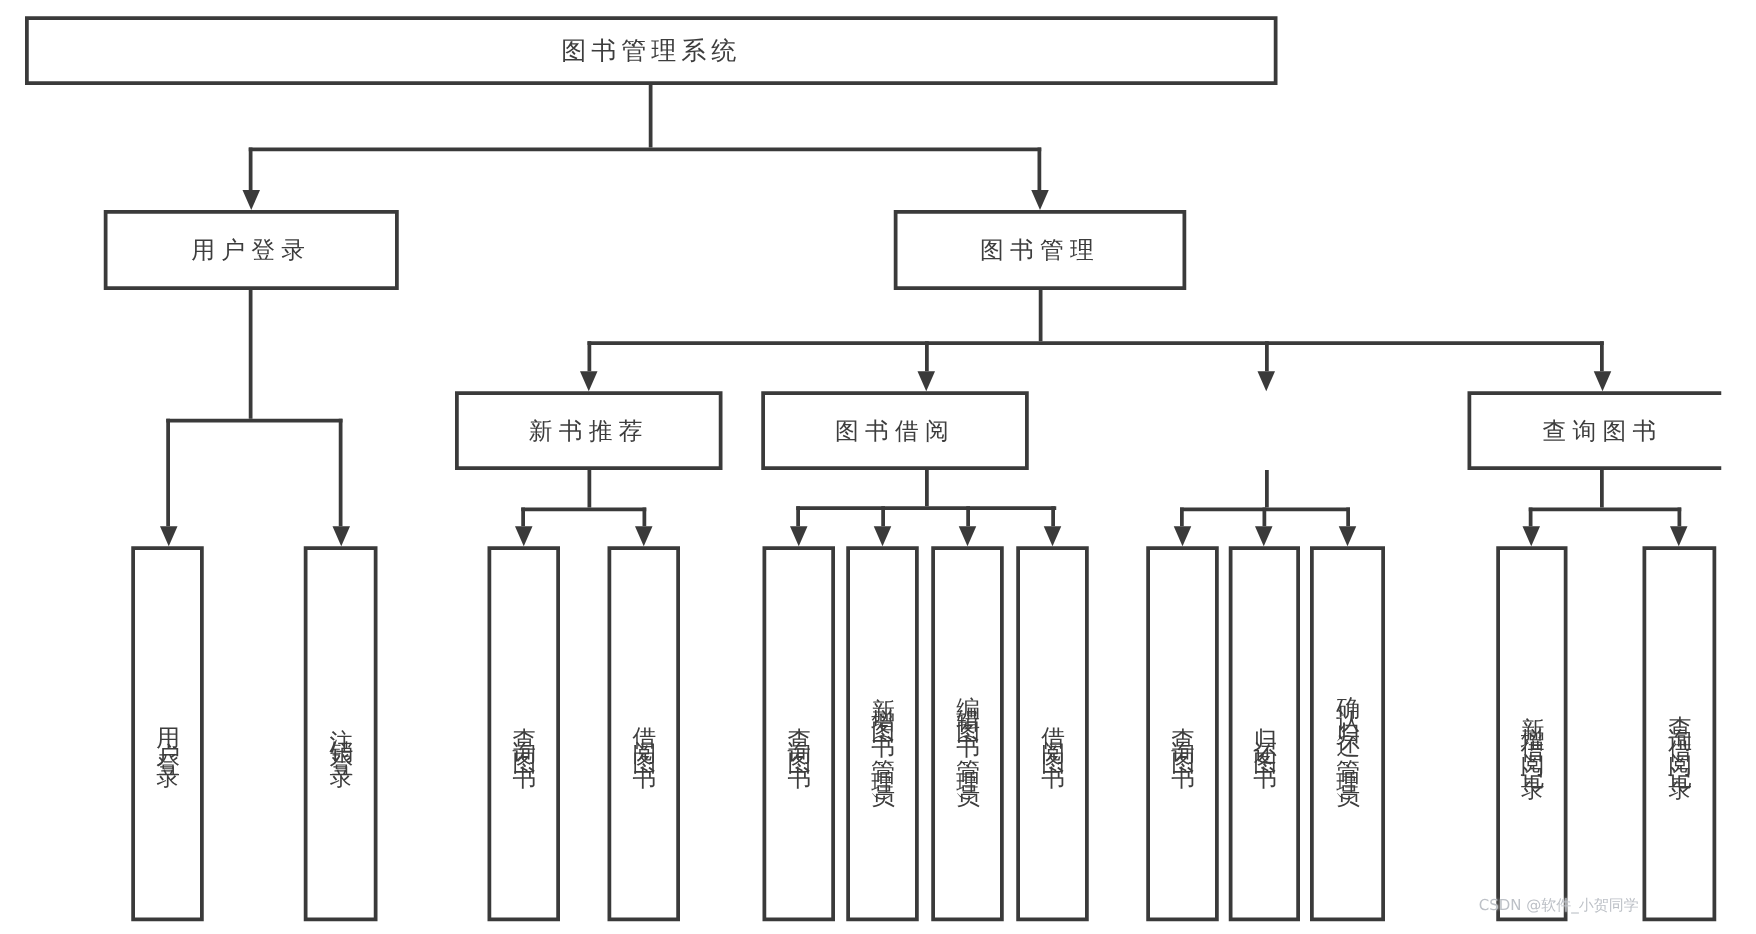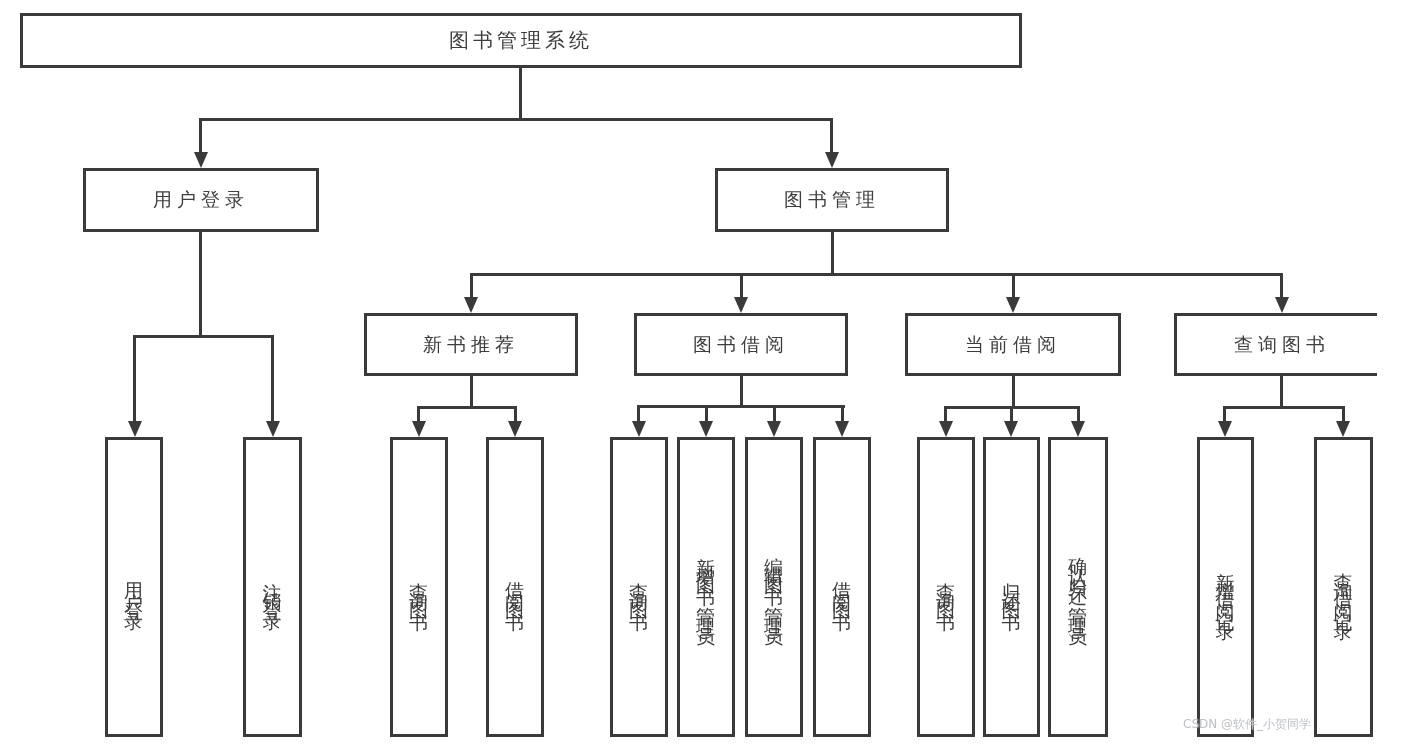--- a/index.html
+++ b/index.html
@@ -52,27 +52,24 @@
   </div>
 
   <div class="node" style="left:364px;top:313px;width:214px;height:63px">
     <span class="lbl">新书推荐</span>
   </div>
 
   <div class="node" style="left:715px;top:168px;width:234px;height:64px">
     <span class="lbl">图书管理</span>
   </div>
 
-  <div class="node" style="left:634px;top:313px;width:214px;height:63px">
+  <div class="node" style="left:609px;top:313px;width:214px;height:63px">
     <span class="lbl">图书借阅</span>
   </div>
 
-  <div class="node" style="left:905px;top:313px;width:216px;height:63px">
-    <span class="lbl">当前借阅</span>
-  </div>
 
   <div class="node" style="left:1174px;top:313px;width:216px;height:63px">
     <span class="lbl">查询图书</span>
   </div>
 
   <div class="node leaf" style="left:105px;top:437px;width:58px;height:300px">
     <span class="lbl">用户登录</span>
   </div>
   <div class="node leaf" style="left:243px;top:437px;width:59px;height:300px">
     <span class="lbl">注销登录</span>

